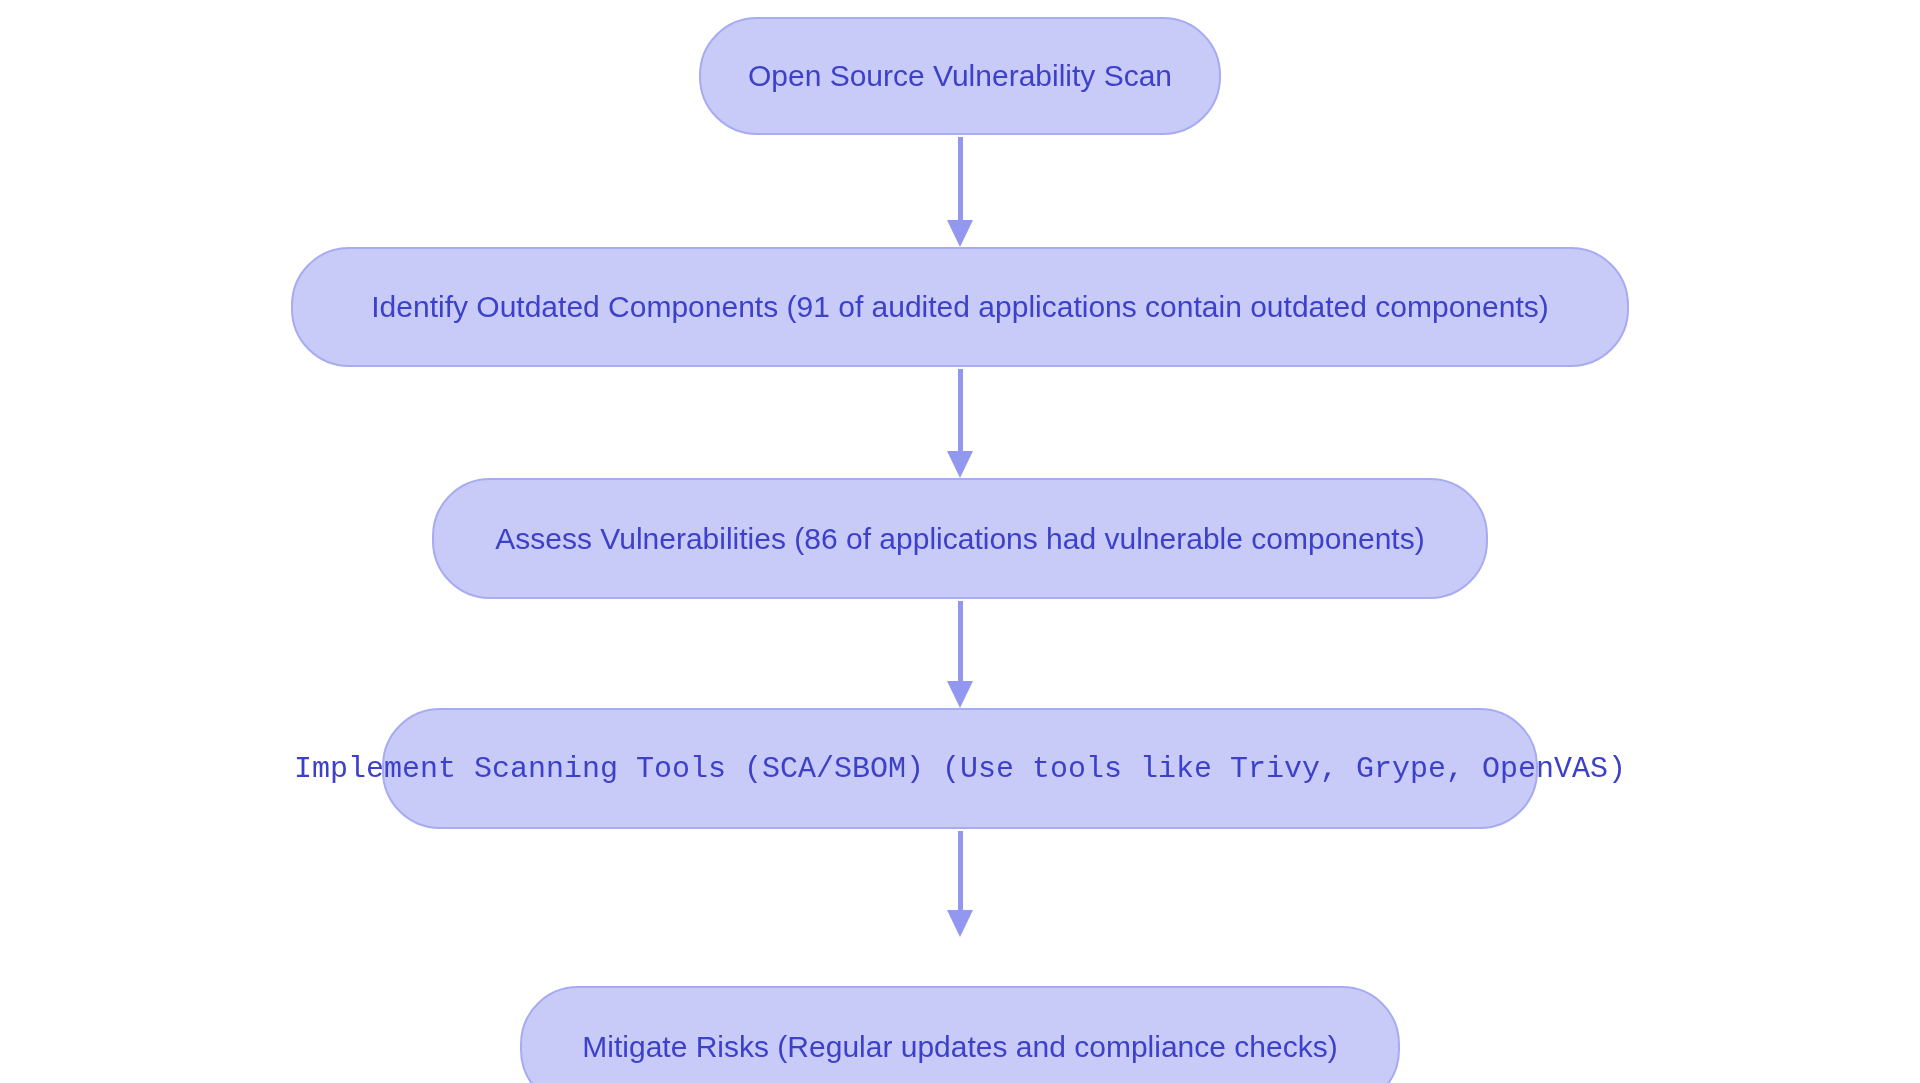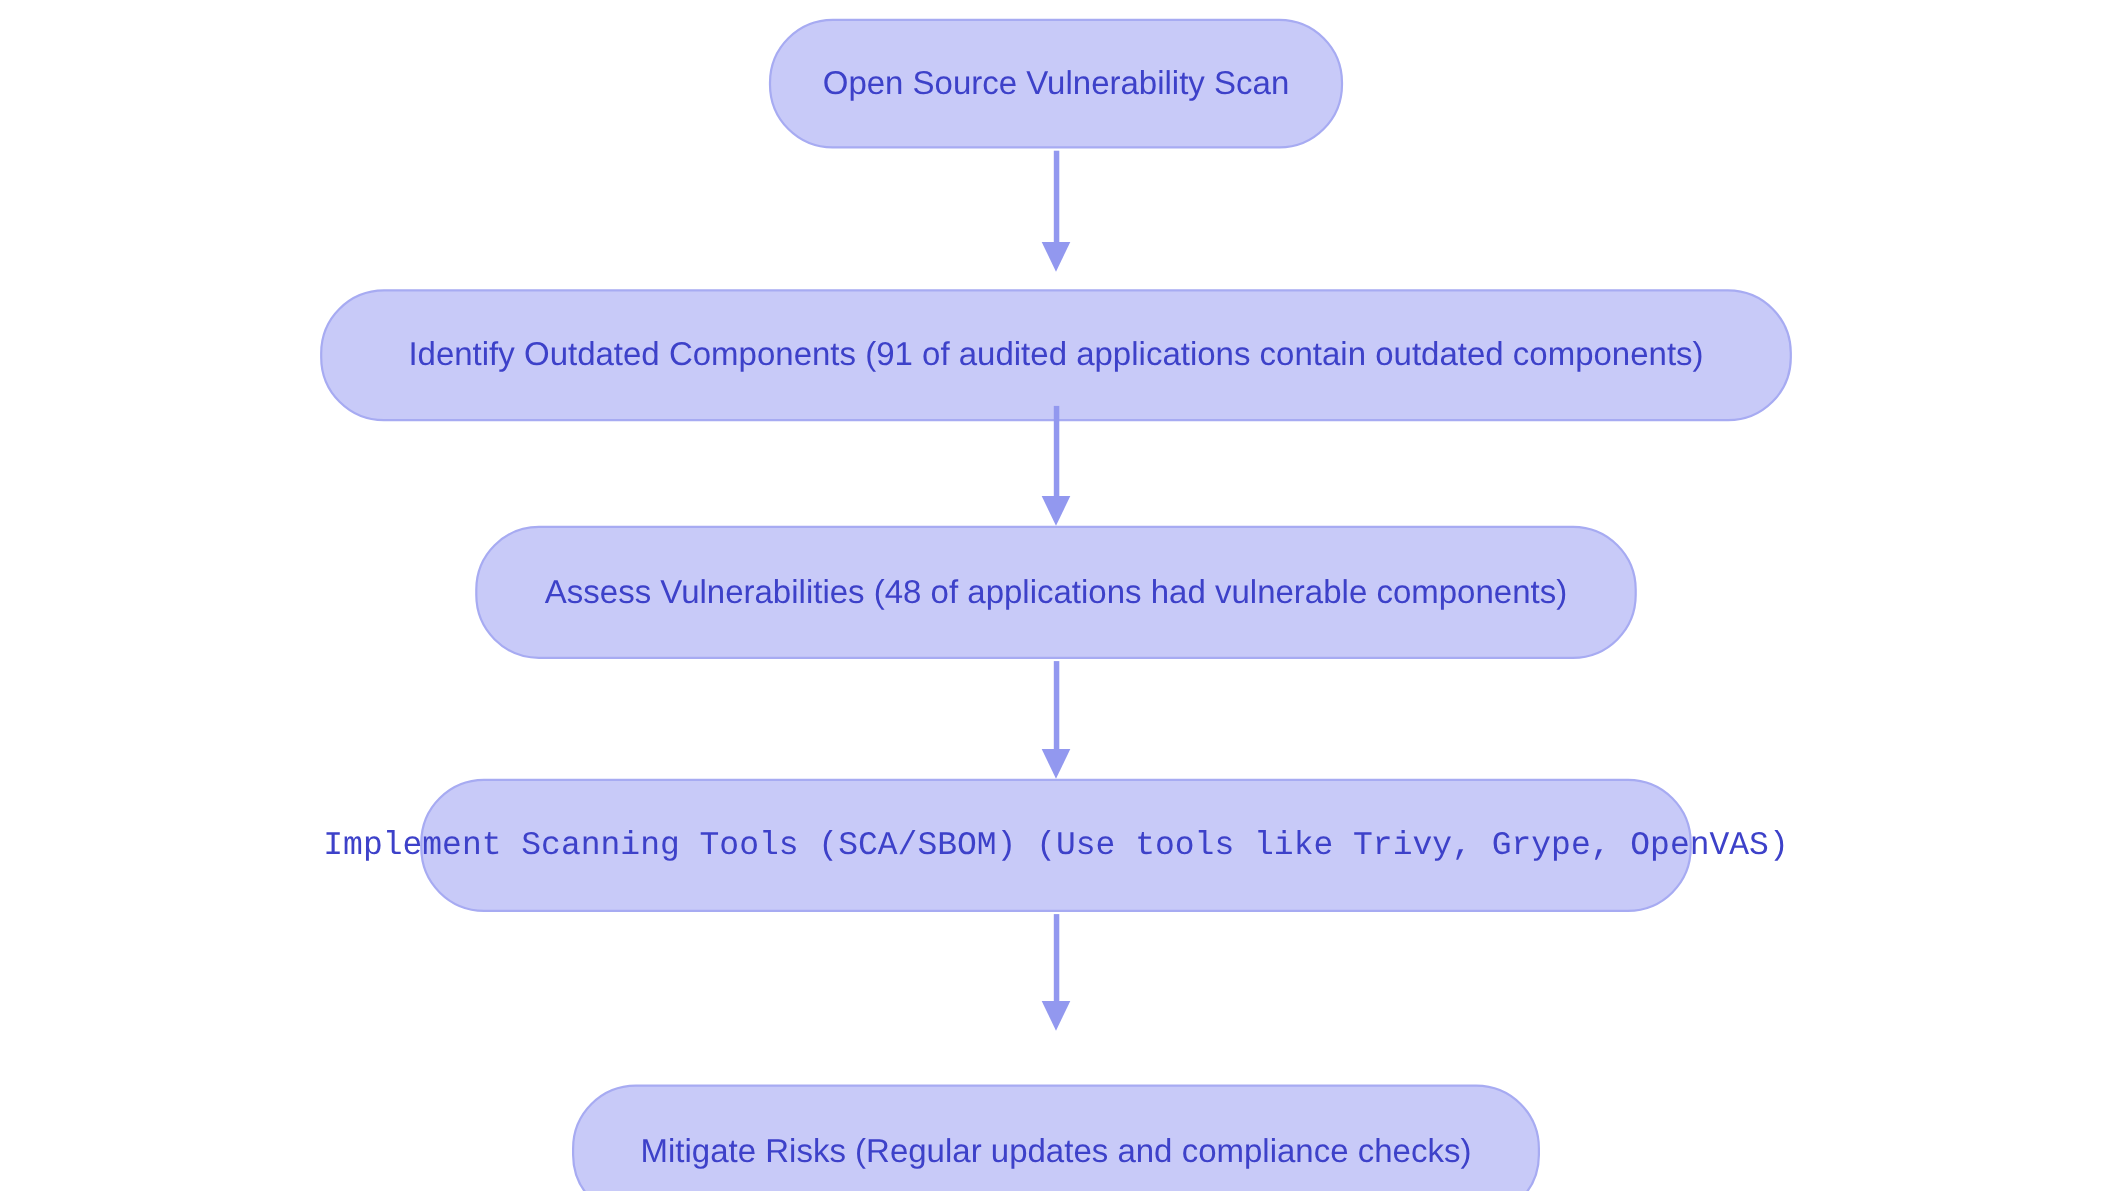--- a/index.html
+++ b/index.html
@@ -32,21 +32,21 @@
     justify-content: center;
     background: var(--node-fill);
     border: 2px solid var(--node-border);
     border-radius: 58px;
     color: var(--text-color);
     font-size: 30px;
     white-space: pre;
     text-align: center;
   }
   .n1 { top: 17px;  width: 522px;  height: 118px; }
-  .n2 { top: 263px; width: 1338px; height: 120px; align-items: center; }
+  .n2 { top: 247px; width: 1338px; height: 120px; align-items: center; }
   .n3 { top: 478px; width: 1056px; height: 121px; }
   .n4 { top: 708px; width: 1156px; height: 121px; font-family: Liberation Mono, monospace; }
   .n5 { top: 986px; width: 880px;  height: 122px; }
 
   .arrow {
     position: absolute;
     left: 50%;
     transform: translateX(-50%);
     width: 28px;
     display: flex;
@@ -87,21 +87,21 @@
   <div class="node n2">
     <span>Identify Outdated Components (91 of audited applications contain outdated components)</span>
   </div>
 
   <div class="arrow a2">
     <div class="shaft"></div>
     <div class="head"></div>
   </div>
 
   <div class="node n3">
-    <span>Assess Vulnerabilities (48 of applications had vulnerable components)</span>
+    <span>Assess Vulnerabilities (86 of applications had vulnerable components)</span>
   </div>
 
   <div class="arrow a3">
     <div class="shaft"></div>
     <div class="head"></div>
   </div>
 
   <div class="node n4">
     <span>Implement Scanning Tools (SCA/SBOM) (Use tools like Trivy, Grype, OpenVAS)</span>
   </div>

